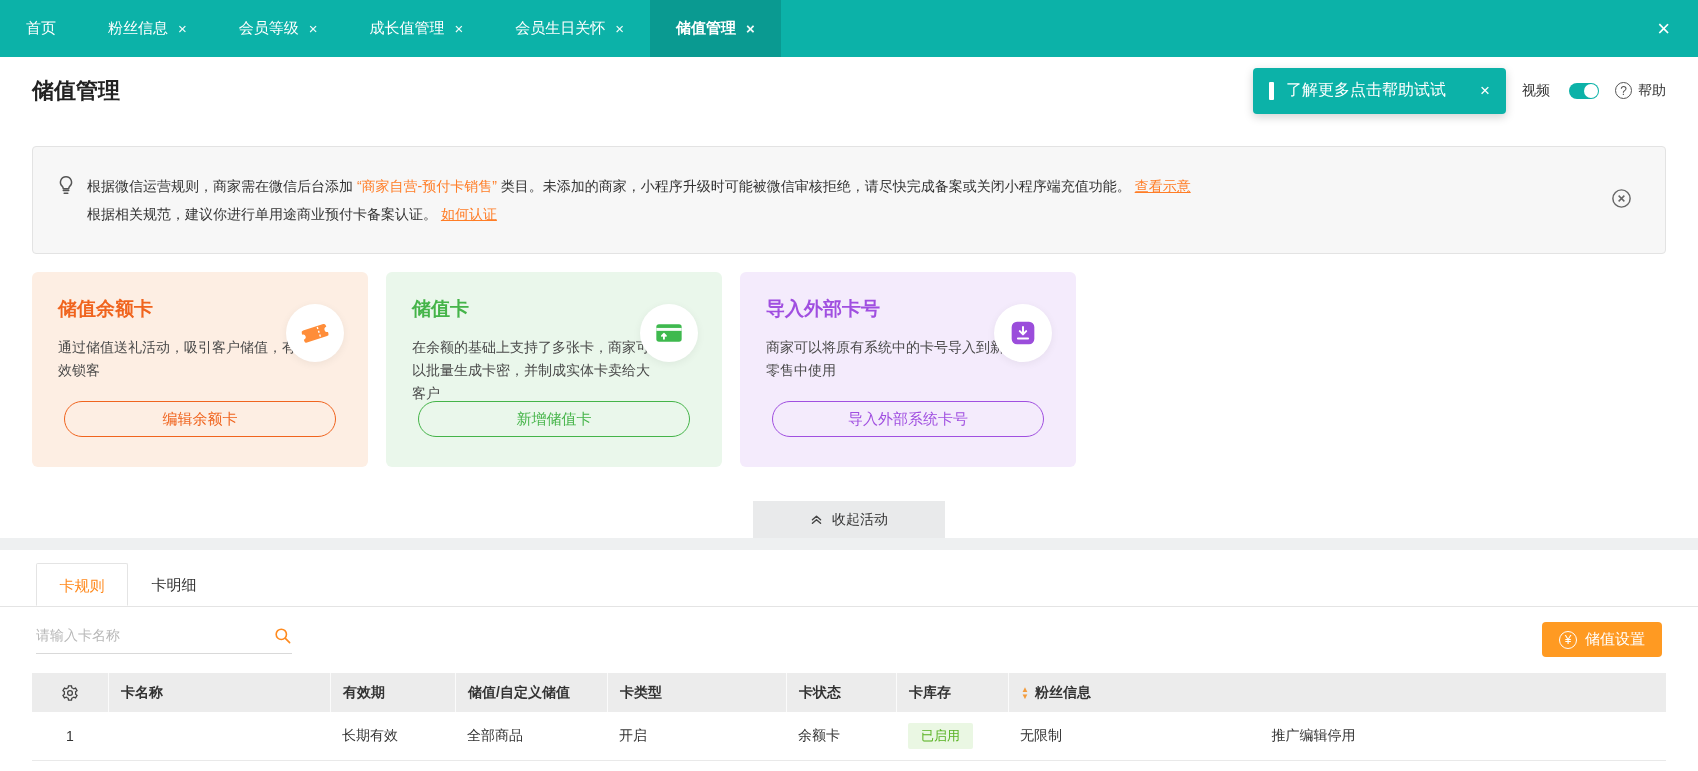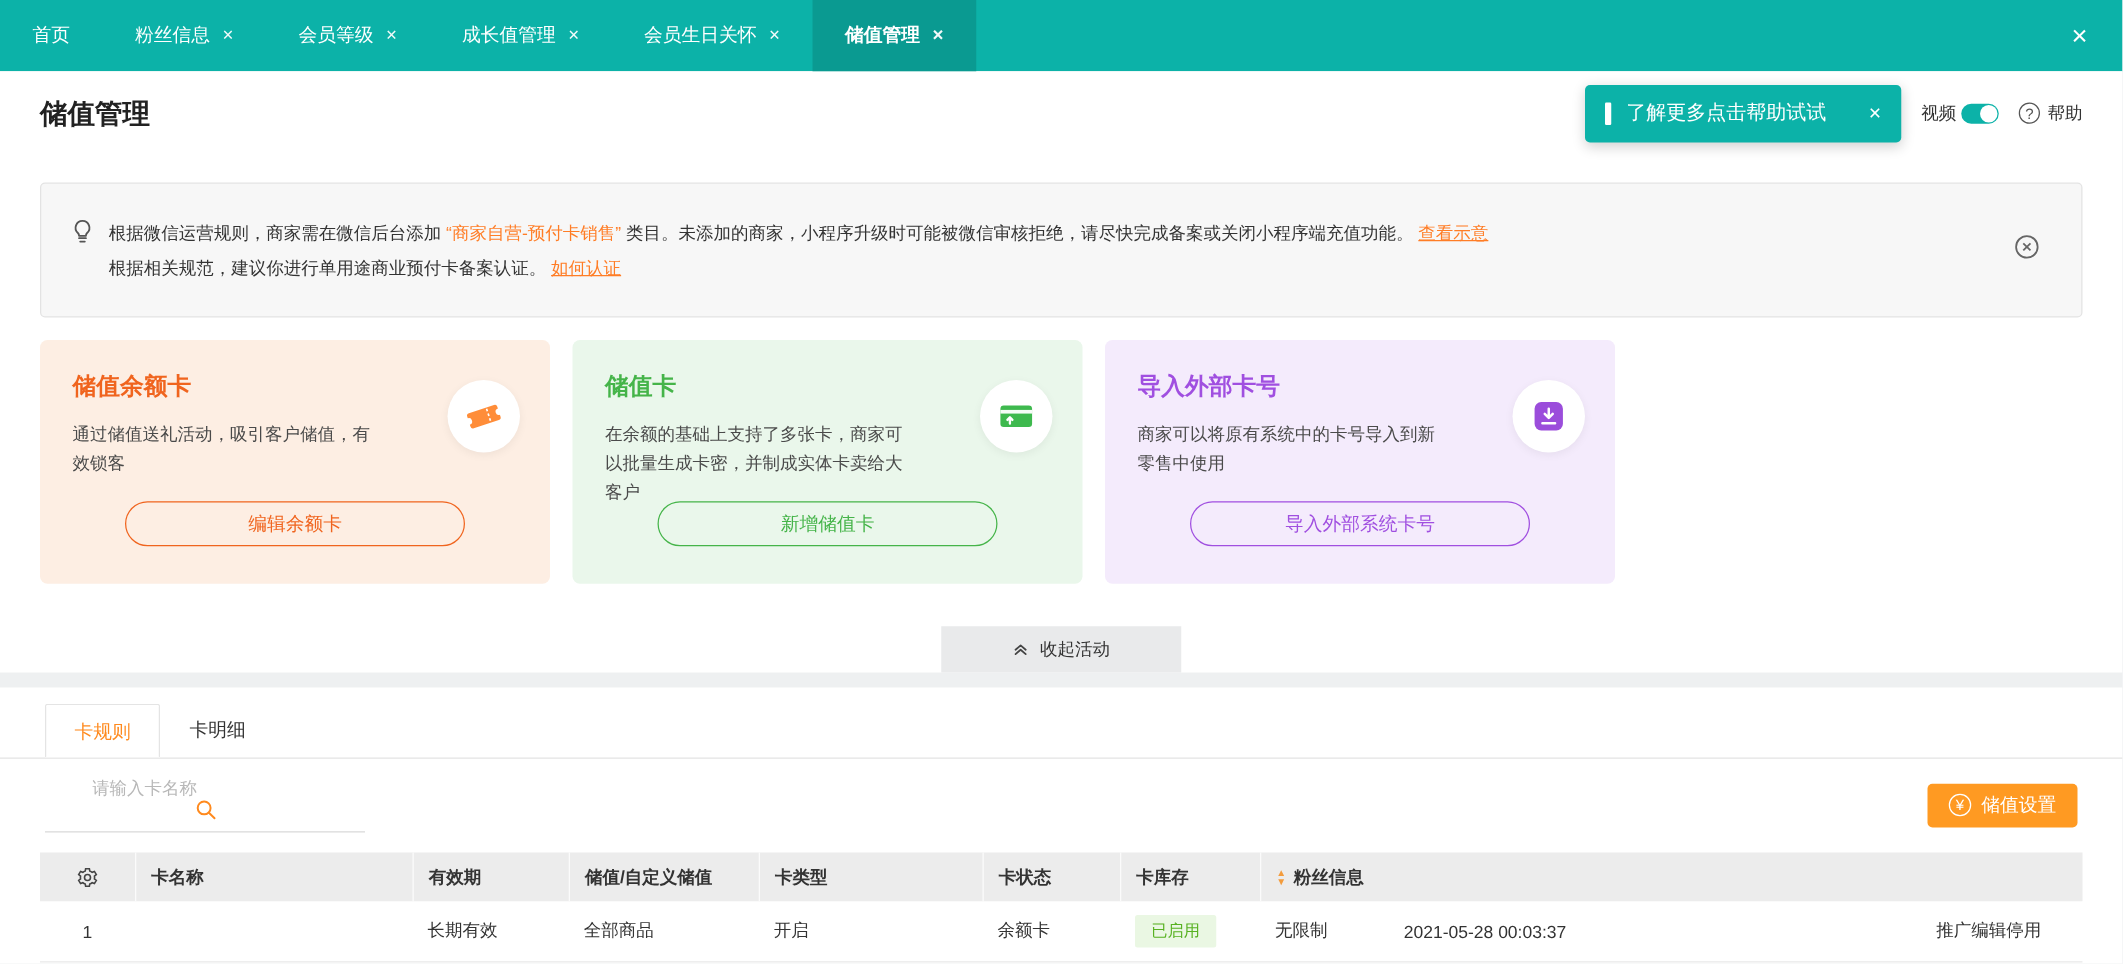--- a/index.html
+++ b/index.html
@@ -15,40 +15,40 @@
 
   
   .panel-top { background:#fff; }
   .header { height:67px; display:flex; align-items:center; padding:0 32px; }
   .page-title { font-size:22px; font-weight:bold; color:#222; }
   .header-right { margin-left:auto; display:flex; align-items:center; gap:16px; }
   .help-tip { background:#0cb2a8; color:#fff; height:46px; display:flex; align-items:center;
     padding:0 16px; border-radius:4px; font-size:16px; gap:12px; box-shadow:0 3px 10px rgba(0,0,0,.18); cursor:pointer; }
   .tip-bar { width:5px; height:18px; background:#fff; border-radius:1px; display:inline-block; }
   .tip-close { font-size:17px; margin-left:22px; cursor:pointer; }
-  .video-group { display:flex; align-items:center; gap:4px; }
+  .video-group { display:flex; align-items:center; gap:19px; }
   .small-label { font-size:14px; color:#333; }
   .toggle { width:30px; height:16px; border-radius:8px; background:#0cb2a8; position:relative; display:inline-block; cursor:pointer; }
   .toggle::after { content:""; position:absolute; right:1px; top:1px; width:14px; height:14px; border-radius:50%; background:#fff; }
   .help-group { display:flex; align-items:center; gap:6px; cursor:pointer; }
   .help-q { width:17px; height:17px; border:1.5px solid #555; border-radius:50%; display:inline-flex;
     align-items:center; justify-content:center; font-size:12px; color:#555; }
 
   
   .notice { margin:22px 32px 0; background:#f7f7f7; border:1px solid #e3e3e3; border-radius:4px;
     padding:25px 22px; display:flex; align-items:flex-start; }
   .notice-icon { width:32px; padding-top:2px; flex:none; }
   .notice-text { flex:1; font-size:14px; line-height:28px; color:#333; }
   .hl { color:#ff7d26; }
   .link { color:#ff7d26; text-decoration:underline; cursor:pointer; }
   .notice-close { flex:none; align-self:center; margin:0 10px 0 30px; cursor:pointer; }
 
   
   .cards { margin:18px 32px 0; display:flex; gap:18px; }
-  .card { width:408px; height:195px; border-radius:6px; padding:24px 26px; position:relative; }
+  .card { width:336px; height:195px; border-radius:6px; padding:24px 26px; position:relative; }
   .card-title { font-size:19px; font-weight:bold; }
   .card-desc { margin-top:14px; font-size:14px; line-height:23px; color:#4a4a4a; width:248px; }
   .card-icon { position:absolute; top:32px; right:24px; width:58px; height:58px; border-radius:50%;
     background:#fff; display:flex; align-items:center; justify-content:center; box-shadow:0 2px 8px rgba(0,0,0,.06); }
   .card-btn { position:absolute; bottom:30px; left:50%; transform:translateX(-50%); width:272px; height:36px;
     border-radius:18px; border:1px solid currentColor; background:transparent; font-size:15px;
     display:flex; align-items:center; justify-content:center; cursor:pointer; }
   .card-orange { background:#fdeee3; }
   .card-orange .card-title, .card-orange .card-btn { color:#f0641e; }
   .card-green { background:#eaf7eb; }
@@ -61,21 +61,21 @@
   .collapse-btn { width:192px; height:37px; background:#e9eaeb; display:flex; align-items:center;
     justify-content:center; gap:9px; font-size:14px; color:#333; cursor:pointer; }
 
   
   .panel-bottom { margin-top:12px; background:#fff; height:221px; }
   .ptabs { padding:13px 0 0 36px; border-bottom:1px solid #e4e4e4; display:flex; }
   .ptab { width:92px; height:43px; line-height:43px; text-align:center; font-size:15px; color:#333; cursor:pointer; }
   .ptab.active { color:#ff8a1e; background:#fff; border:1px solid #e4e4e4; border-bottom:1px solid #fff;
     border-radius:2px 2px 0 0; margin-bottom:-1px; }
   .toolbar { display:flex; align-items:center; padding:15px 36px 0; }
-  .search-wrap { width:256px; border-bottom:1px solid #d9d9d9; display:flex; align-items:center; padding-bottom:8px;flex-direction:column; }
+  .search-wrap { width:256px; border-bottom:1px solid #d9d9d9; display:flex; align-items:center; padding-bottom:8px; }
   .search-input { border:none; outline:none; flex:1; font-size:14px; color:#333; background:transparent; }
   .search-input::placeholder { color:#b8b8b8; }
   .search-icon { flex:none; display:flex; cursor:pointer; }
   .settings-btn { margin-left:auto; background:#ff9a22; border:none; color:#fff; height:35px; border-radius:4px;
     padding:0 17px; display:flex; align-items:center; gap:8px; font-size:15px; cursor:pointer; }
   .yen-icon { width:18px; height:18px; border:1.5px solid #fff; border-radius:50%; display:inline-flex;
     align-items:center; justify-content:center; font-size:12px; }
 
   
   .table { margin:16px 32px 0; }
@@ -275,21 +275,20 @@
       <div class="td-index">1</div>
       <div></div>
       <div>长期有效</div>
       <div>全部商品</div>
       <div>开启</div>
       <div>余额卡</div>
       <div>
         <span class="badge">已启用</span>
       </div>
       <div>无限制</div>
-      <div>2021-05-28 00:03:37</div>
       <div class="td-actions">
         <span>推广</span>
         <span>编辑</span>
         <span>停用</span>
       </div>
     </div>
   </div>
 </div>
 
 </body></html>

